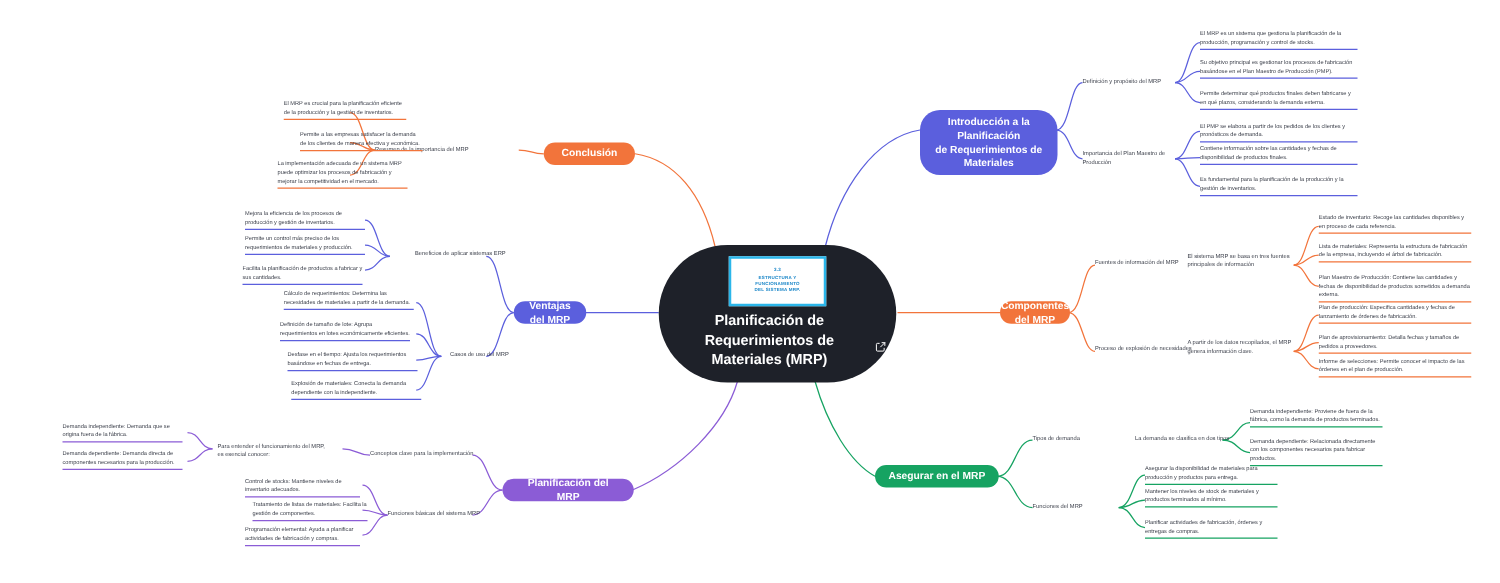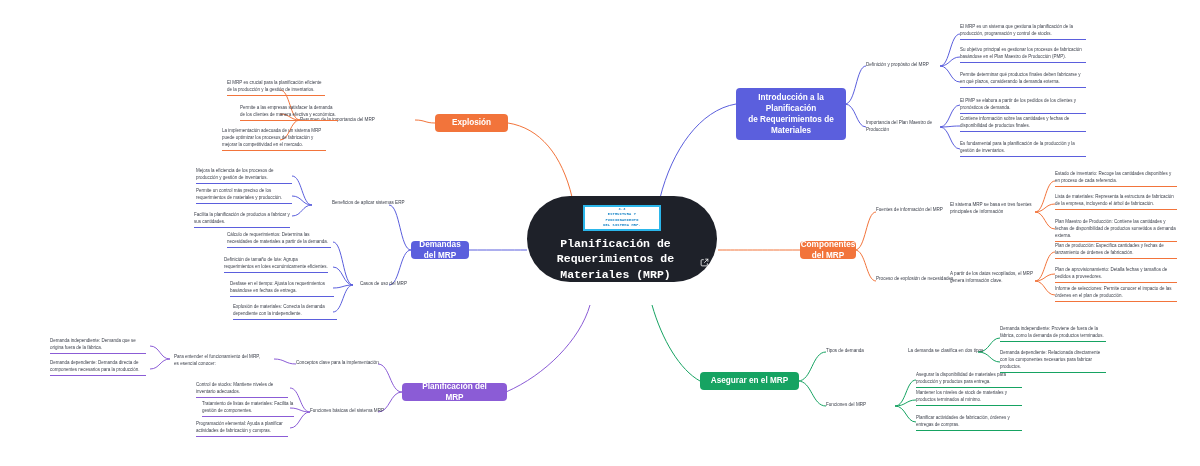--- a/index.html
+++ b/index.html
@@ -19,30 +19,29 @@
     position: absolute;
     left: 0; top: 0;
     width: 1200px; height: 466px;
     pointer-events: none;
   }
 
   
   .central {
     position: absolute;
     left: 527px; top: 196px;
-    width: 190px; height: 86px;
+    width: 190px; height: 110px;
     background: #1e2129;
     border-radius: 55px;
     display: flex;
     flex-direction: column;
     align-items: center;
     justify-content: flex-start;
     padding-top: 9px;
     z-index: 6;
-    font-family: Liberation Mono, monospace;
   }
   .central-thumb {
     width: 78px; height: 40px;
     background: #ffffff;
     border: 2px solid #2bb6ea;
     display: flex;
     flex-direction: column;
     align-items: center;
     justify-content: center;
     margin-bottom: 5px;
@@ -69,21 +68,21 @@
     font-size: 11.5px;
     font-weight: bold;
     line-height: 1.35;
     text-align: center;
   }
   .ext-icon { flex: 0 0 auto; margin-top: 8px; }
 
   
   .pill {
     position: absolute;
-    border-radius: 4px;
+    border-radius: 16px;
     color: #ffffff;
     font-size: 8.2px;
     font-weight: bold;
     display: flex;
     align-items: center;
     justify-content: center;
     text-align: center;
     padding: 4px 10px;
     line-height: 1.35;
     z-index: 5;
@@ -215,25 +214,25 @@
 
   <div class="pill" style="left:700px; top:372px; width:99px; height:18px; background:#16a362;">
     <span>Asegurar en el MRP</span>
   </div>
 
   <div class="pill" style="left:402px; top:383px; width:105px; height:18px; background:#8b5cd6;">
     <span>Planificación del MRP</span>
   </div>
 
   <div class="pill" style="left:411px; top:241px; width:58px; height:18px; background:#5b5fdd;">
-    <span>Demandas del MRP</span>
+    <span>Ventajas del MRP</span>
   </div>
 
   <div class="pill" style="left:435px; top:114px; width:73px; height:18px; background:#f2743b;">
-    <span>Explosión</span>
+    <span>Conclusión</span>
   </div>
 
   <div class="lbl" style="left:866px; top:62px; width:78px;">Definición y propósito del MRP</div>
   <div class="lbl" style="left:866px; top:120px; width:80px;">Importancia del Plan Maestro de Producción</div>
 
   <div class="leaf ul-blue" style="left:960px; top:24px; width:126px;">El MRP es un sistema que gestiona la planificación de la producción, programación y control de stocks.</div>
   <div class="leaf ul-blue" style="left:960px; top:47px; width:126px;">Su objetivo principal es gestionar los procesos de fabricación basándose en el Plan Maestro de Producción (PMP).</div>
   <div class="leaf ul-blue" style="left:960px; top:72px; width:126px;">Permite determinar qué productos finales deben fabricarse y en qué plazos, considerando la demanda externa.</div>
 
   <div class="leaf ul-blue" style="left:960px; top:98px; width:126px;">El PMP se elabora a partir de los pedidos de los clientes y pronósticos de demanda.</div>

